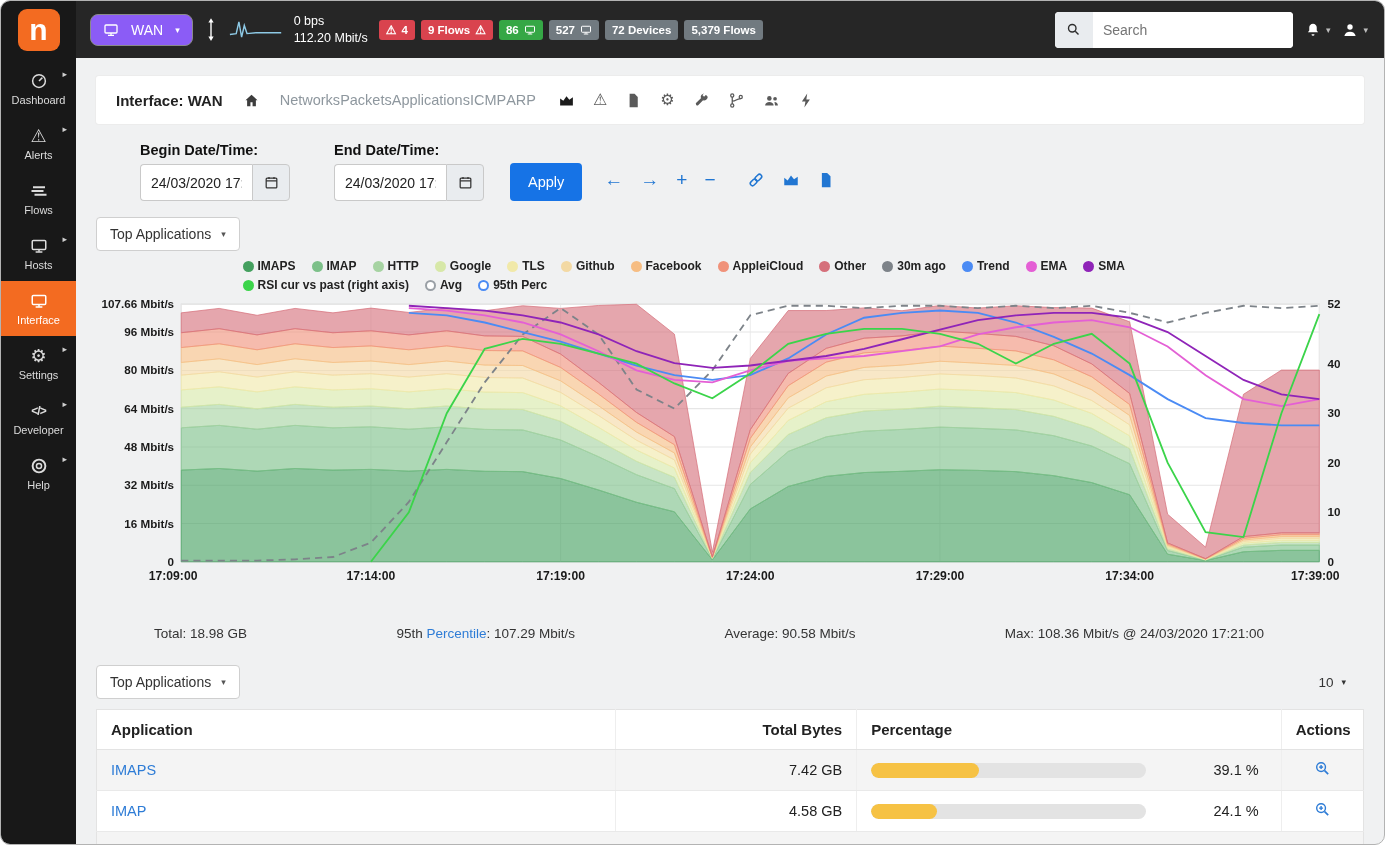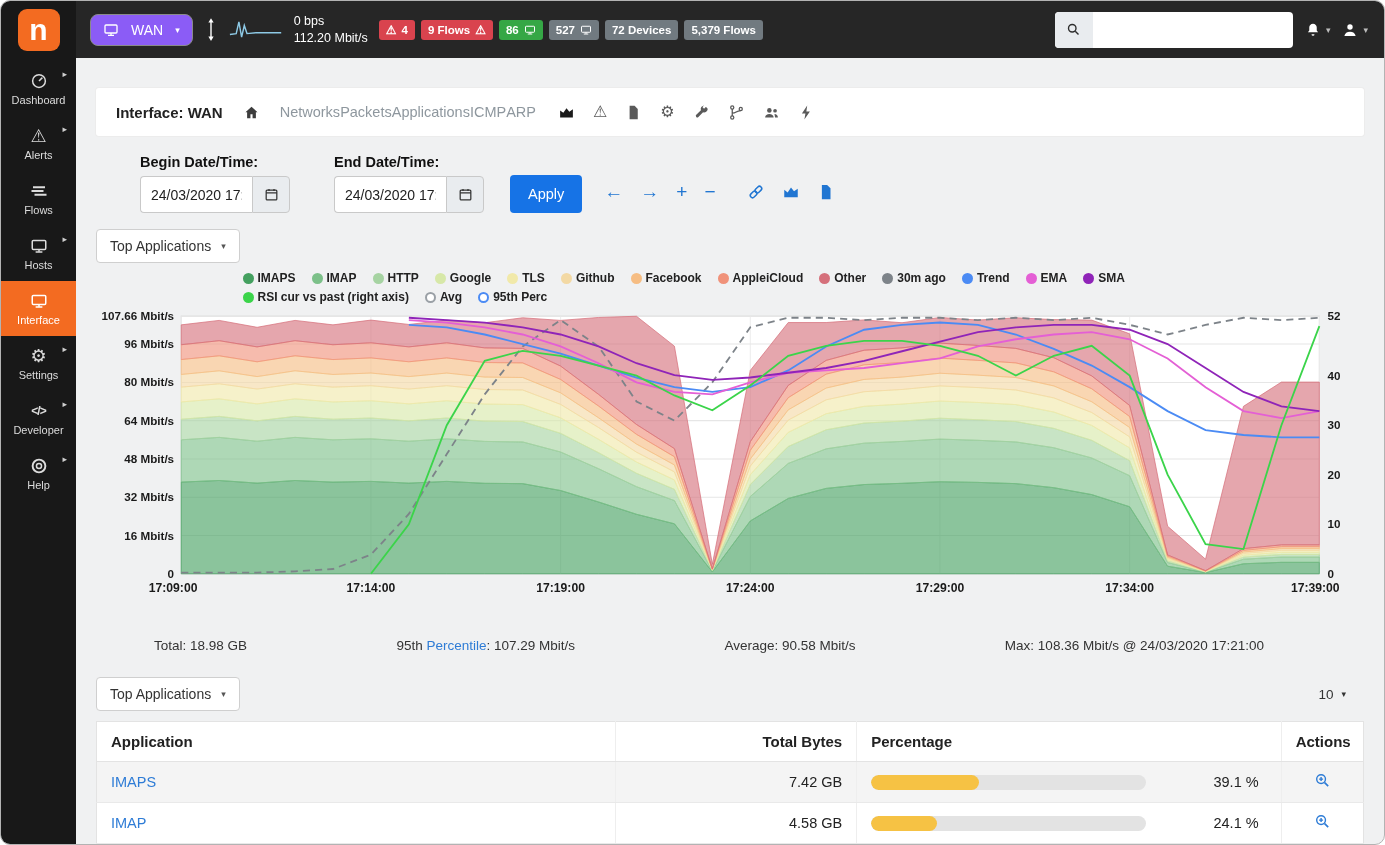--- a/index.html
+++ b/index.html
@@ -31,21 +31,21 @@
   .badge.danger{background:#d9434e}
   .badge.success{background:#35a745}
   .badge.secondary{background:#717a80}
   .search-box{margin-left:auto;display:flex;align-items:center;background:#fff;border-radius:4px;height:36px;width:238px;overflow:hidden}
   .search-ic{width:38px;height:100%;background:#e9ecef;color:#2e2e2e;font-size:15px;flex:none}
   .search-box input{border:0;outline:0;flex:1;height:100%;font-size:14px;padding:0 10px;color:#333;min-width:0;font-family:inherit}
   .icon-btn{color:#fff;display:flex;align-items:center;gap:4px;cursor:pointer;font-size:18px}
   .caret{font-size:9px}
   .icon-btn .caret{color:#bdbdbd}
   
-  .content{flex:1;padding:16px 20px;overflow:hidden;display:flex;flex-direction:column}
+  .content{flex:1;padding:4px 20px;overflow:hidden;display:flex;flex-direction:column}
   .navstrip{margin-top:14px;background:#fff;border-radius:3px;height:48px;display:flex;align-items:center;padding:0 20px;gap:20px;flex:none;box-shadow:0 0 0 1px #ececec}
   .nav-title{font-size:15px;font-weight:700;color:#222;white-space:nowrap}
   .nav-home{color:#3d3d3d;font-size:17px;cursor:pointer}
   #nav-links{display:flex;}
   .nav-link{color:#8e979e;font-size:14.5px;cursor:pointer;white-space:nowrap}
   .nav-icons{display:flex;gap:18px;align-items:center;color:#5a5a5a;margin-left:2px}
   .nav-icons .nic{cursor:pointer}
   .nav-icons .active-ic{color:#1b1b1b}
   
   .controls{margin-top:18px;display:flex;align-items:flex-end;flex:none}
@@ -236,20 +236,21 @@
             <span>5,379 Flows</span>
           </span>
         </div>
       <div class="search-box">
         <span class="ic search-ic" id="search-ic">
             <svg viewBox="0 0 24 24">
               <circle cx="10" cy="10" r="6" fill="none" stroke="currentColor" stroke-width="2.2"></circle>
               <line x1="14.8" y1="14.8" x2="20" y2="20" stroke="currentColor" stroke-width="2.2"></line>
             </svg>
           </span>
+        <input placeholder="Search" style="">
       </div>
       <div class="icon-btn">
         <span class="ic" id="bell-ic">
             <svg viewBox="0 0 24 24">
               <path d="M12 3.5c-3 0-5 2.3-5 5.2v3.8L5.2 15h13.6L17 12.5V8.7c0-2.9-2-5.2-5-5.2z" fill="currentColor"></path>
               <path d="M10 17.5a2 2 0 0 0 4 0z" fill="currentColor"></path>
             </svg>
           </span>
           <span class="caret">▾</span>
       </div>

